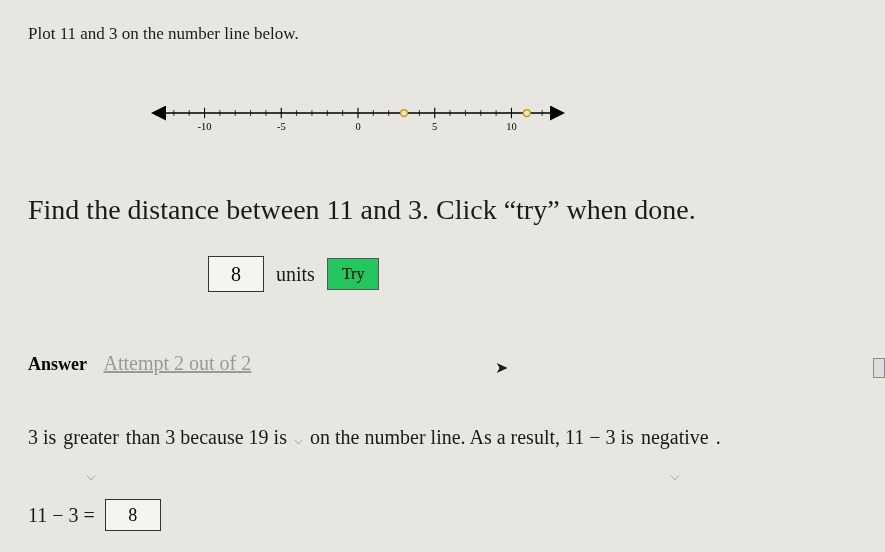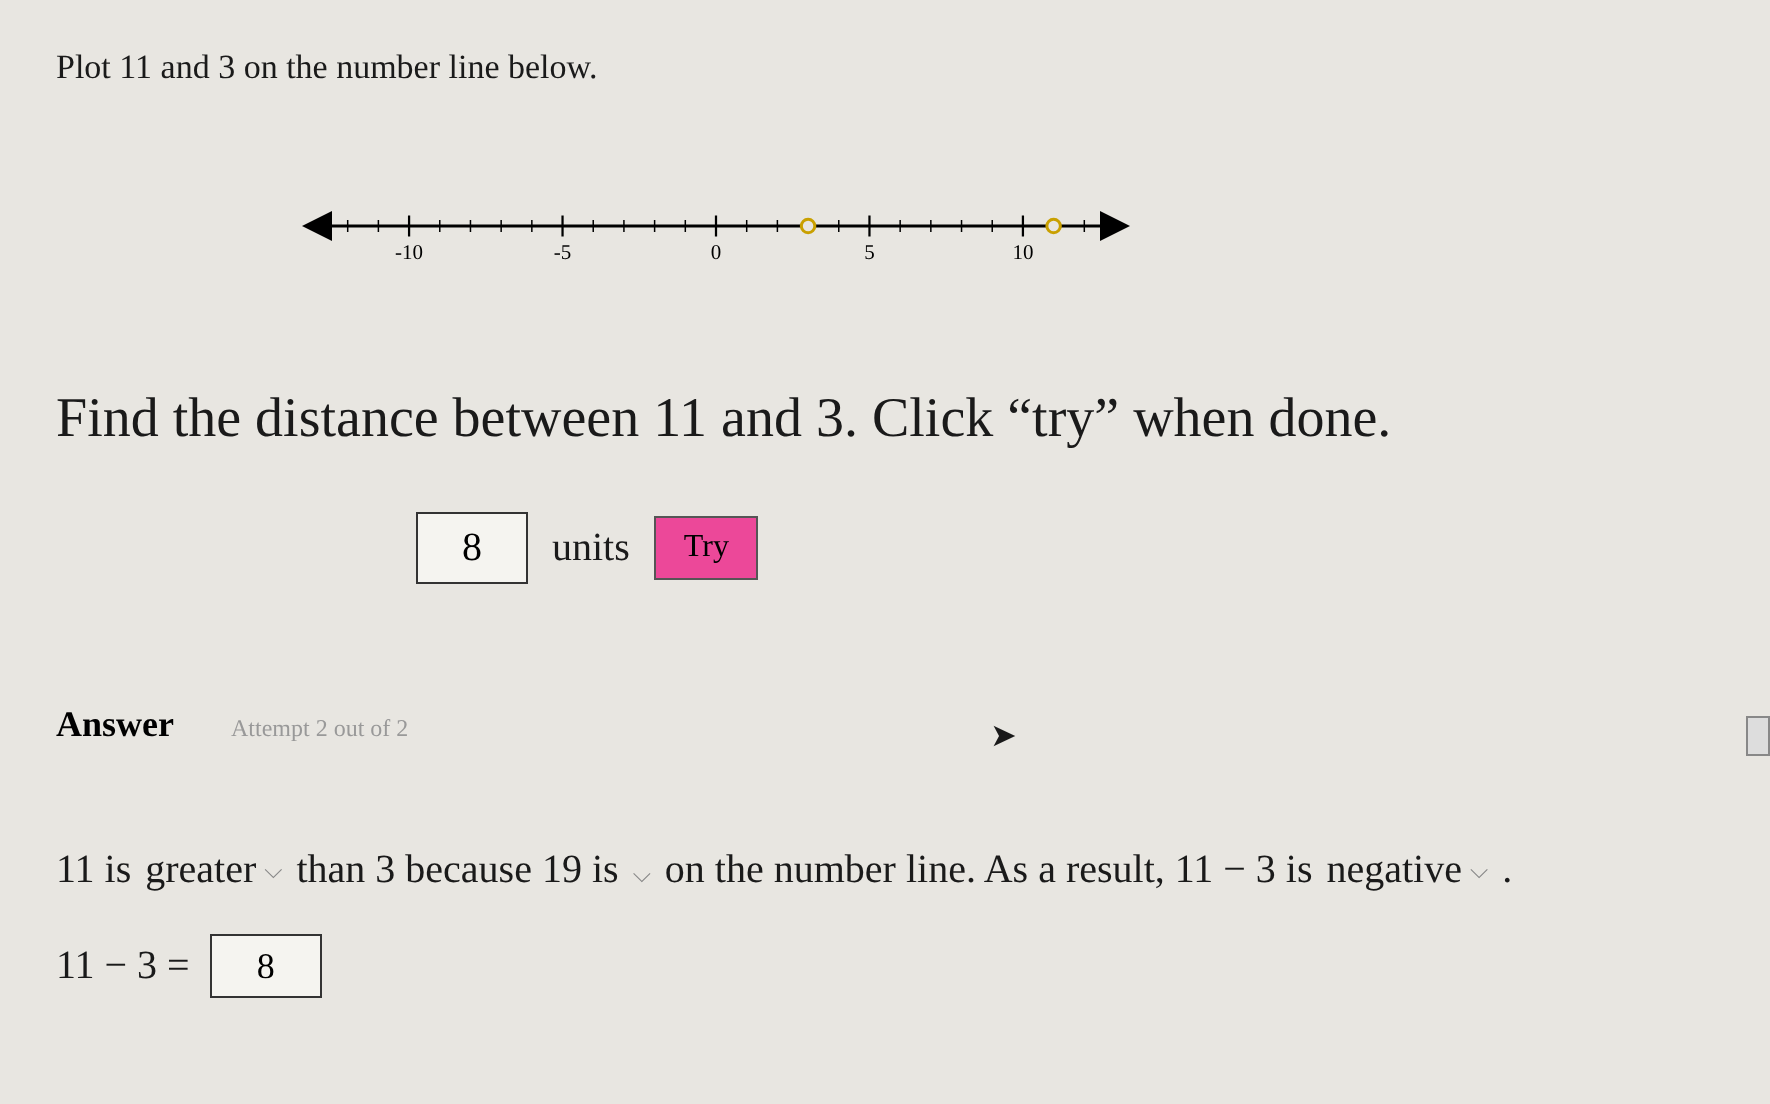--- a/index.html
+++ b/index.html
@@ -52,50 +52,52 @@
       background: #f5f4f0;
       text-align: center;
       font-size: 20px;
       font-family: Georgia, serif;
     }
     .units-label {
       font-size: 20px;
     }
     .try-btn {
       border: 1.5px solid #555;
-      background: #ec4899;
+      background: #22c55e;
       padding: 6px 14px;
       font-size: 16px;
       font-family: Georgia, serif;
       cursor: pointer;
     }
     .answer-header {
       font-size: 18px;
       margin-bottom: 40px;
     }
     .answer-bold {
       font-weight: bold;
       color: #000;
       text-align: right;
     }
     .attempt-text {
       color: #999;
-      font-size: 12px;
-      margin-left: 24px;
+      font-size: 20px;
+      margin-left: 12px;
+      text-decoration: underline;
     }
     .sentence {
       font-size: 20px;
       line-height: 2.2;
       margin-bottom: 10px;
     }
     .dropdown {
       display: inline-flex;
       align-items: center;
       gap: 4px;
       padding: 0 2px;
+      flex-direction: column;
     }
     .chev {
       font-size: 12px;
       color: #888;
     }
     .equation-row {
       display: flex;
       align-items: center;
       gap: 10px;
       font-size: 20px;
@@ -189,21 +191,21 @@
   <span class="units-label">units</span>
   <button class="try-btn">Try</button>
 </div>
 
 <div class="answer-header">
   <span class="answer-bold">Answer</span>
   <span class="attempt-text">Attempt 2 out of 2</span>
 </div>
 
 <div class="sentence">
-  <span>11 is</span>
+  <span>3 is</span>
   <span class="dropdown">
     <span>greater</span>
     <span class="chev">⌵</span>
   </span>
   <span>than 3 because 19 is</span>
   <span class="dropdown">
     <span class="chev">⌵</span>
   </span>
   <span>on the number line. As a result, 11 − 3 is</span>
   <span class="dropdown">

